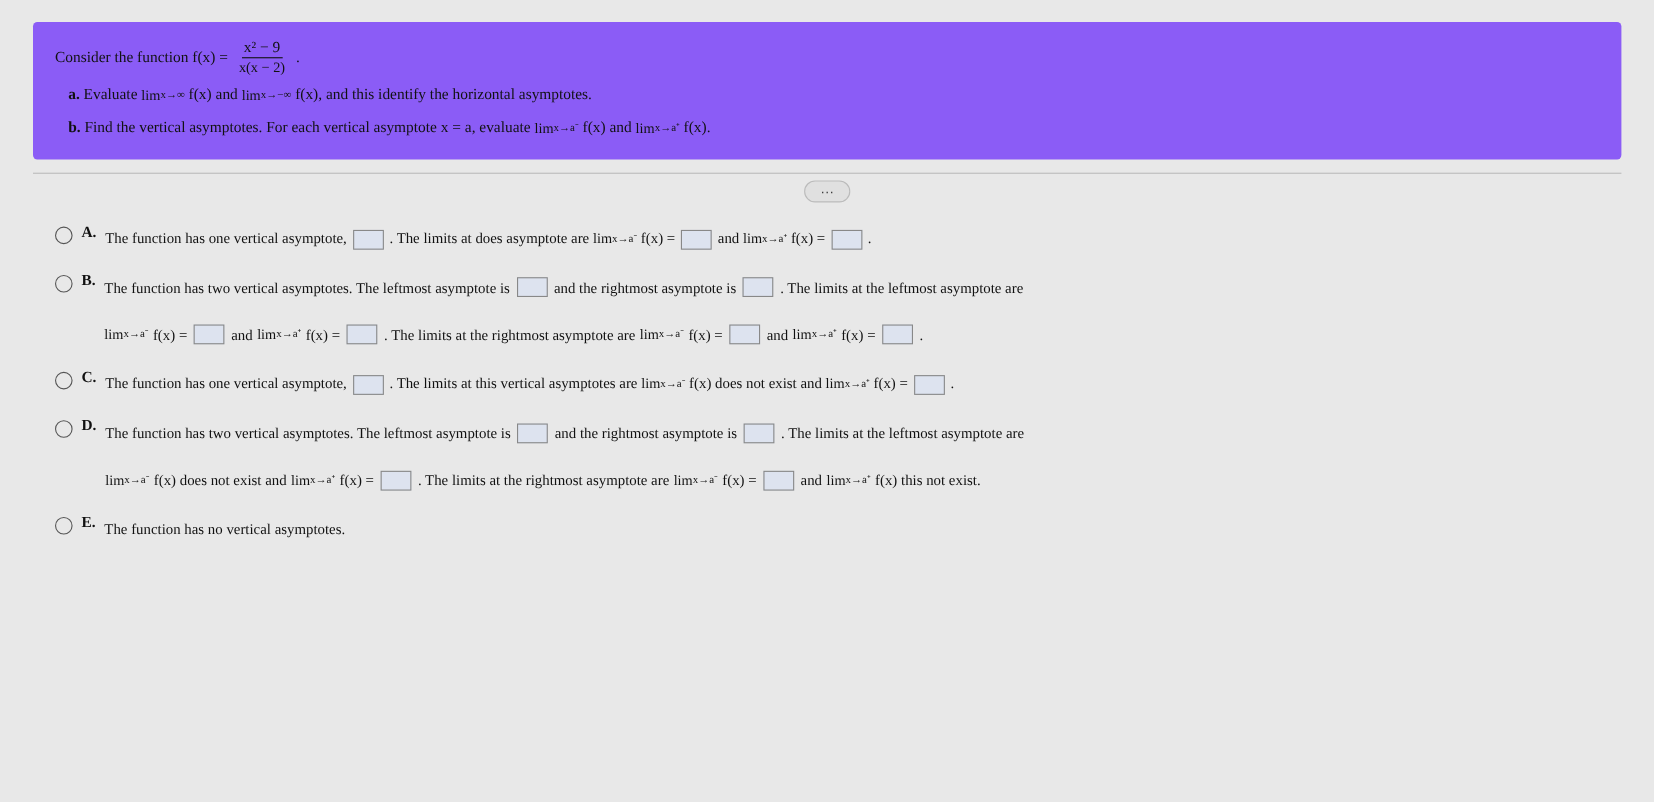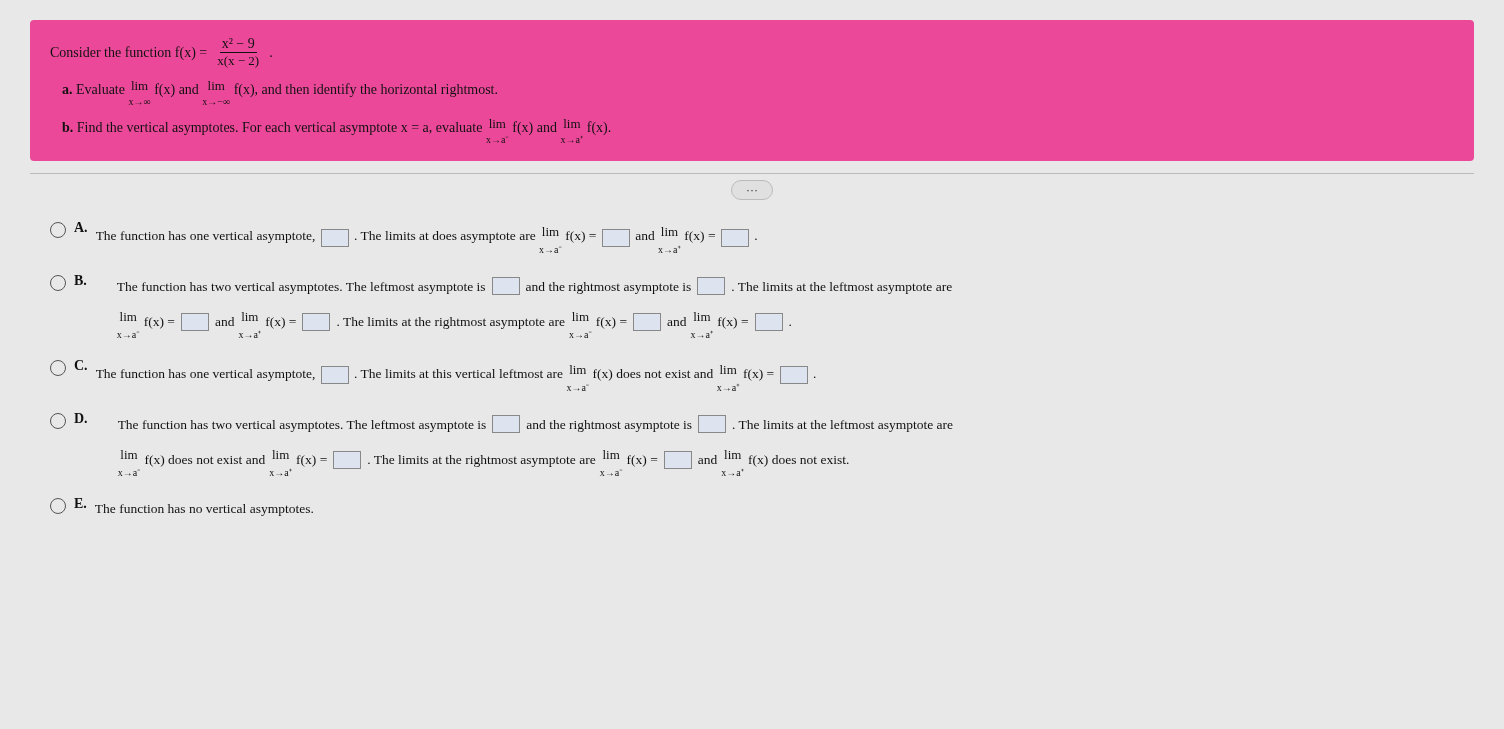--- a/index.html
+++ b/index.html
@@ -6,21 +6,21 @@
     body {
       background: #e8e8e8;
       font-family: 'Times New Roman', Times, serif;
       font-size: 14px;
       color: #111;
       padding: 20px 30px;
       min-height: 729px;
       width: 1504px;
     }
     .problem-container {
-      background: #ec4899;
+      background: #8b5cf6;
       padding: 16px 20px 10px 20px;
       border-radius: 4px;
       margin-bottom: 10px;
     }
     .function-line {
       display: flex;
       align-items: center;
       gap: 6px;
       margin-bottom: 6px;
       font-size: 14px;
@@ -97,32 +97,31 @@
       display: inline-block;
       width: 28px;
       height: 18px;
       border: 1px solid #888;
       background: #dde3ef;
       vertical-align: middle;
       margin: 0 2px;
     }
     .inline-lim {
       display: inline-flex;
-      flex-direction: column;
+      flex-direction: row;
       align-items: center;
       vertical-align: middle;
       font-size: 13px;
     }
     .inline-lim .il-lim { font-size: 13px; }
     .inline-lim .il-sub { font-size: 10px; line-height: 1; }
     .option-block {
       display: flex;
       flex-direction: column;
-      gap: 4px;
-      margin-left: 22px;
+      gap: 16px;
     }
     .option-line {
       display: flex;
       align-items: center;
       gap: 4px;
       line-height: 2;
       flex-wrap: wrap;
     }
   </style>
 </head>
@@ -146,21 +145,21 @@
       <span class="il-lim">lim</span>
       <span class="il-sub">x→∞</span>
     </span>
     <span> f(x) </span>
     <span>and</span>
     <span>  </span>
     <span class="inline-lim">
       <span class="il-lim">lim</span>
       <span class="il-sub">x→−∞</span>
     </span>
-    <span> f(x), and then identify the horizontal rightmost.</span>
+    <span> f(x), and this identify the horizontal asymptotes.</span>
   </div>
 
   <div class="part-b">
     <span style="font-weight:bold;">b.</span>
     <span> Find the vertical asymptotes. For each vertical asymptote x = a, evaluate </span>
     <span class="inline-lim">
       <span class="il-lim">lim</span>
       <span class="il-sub">x→a⁻</span>
     </span>
     <span> f(x) </span>
@@ -248,21 +247,21 @@
       </div>
     </div>
   </div>
 
   <div class="option-row">
     <span class="radio-circle"></span>
     <span class="option-label">C.</span>
     <div class="option-content">
       <span>The function has one vertical asymptote, </span>
       <span class="input-box"></span>
-      <span>. The limits at this vertical leftmost are </span>
+      <span>. The limits at this vertical asymptotes are </span>
       <span class="inline-lim">
         <span class="il-lim">lim</span>
         <span class="il-sub">x→a⁻</span>
       </span>
       <span> f(x) does not exist and </span>
       <span class="inline-lim">
         <span class="il-lim">lim</span>
         <span class="il-sub">x→a⁺</span>
       </span>
       <span> f(x) = </span>
@@ -300,21 +299,21 @@
             <span class="il-lim">lim</span>
             <span class="il-sub">x→a⁻</span>
           </span>
           <span> f(x) = </span>
           <span class="input-box"></span>
           <span> and </span>
           <span class="inline-lim">
             <span class="il-lim">lim</span>
             <span class="il-sub">x→a⁺</span>
           </span>
-          <span> f(x) does not exist.</span>
+          <span> f(x) this not exist.</span>
         </div>
       </div>
     </div>
   </div>
 
   <div class="option-row">
     <span class="radio-circle"></span>
     <span class="option-label">E.</span>
     <div class="option-content">
       <span>The function has no vertical asymptotes.</span>

